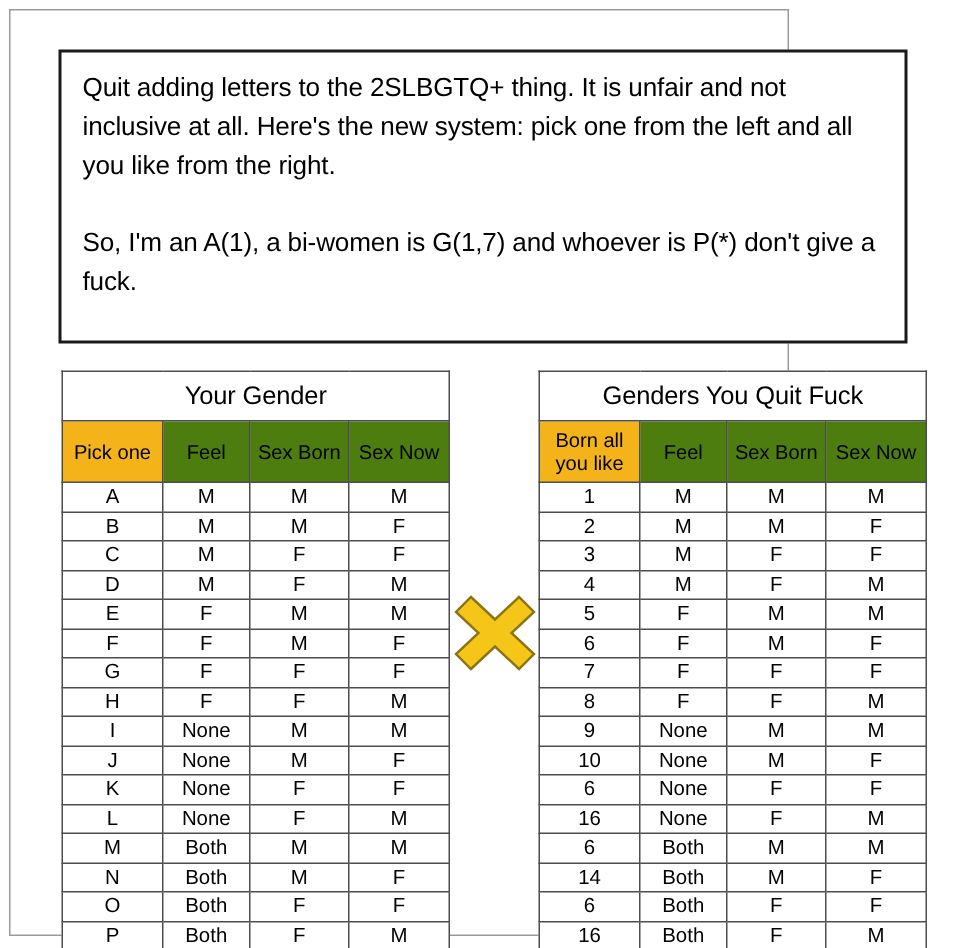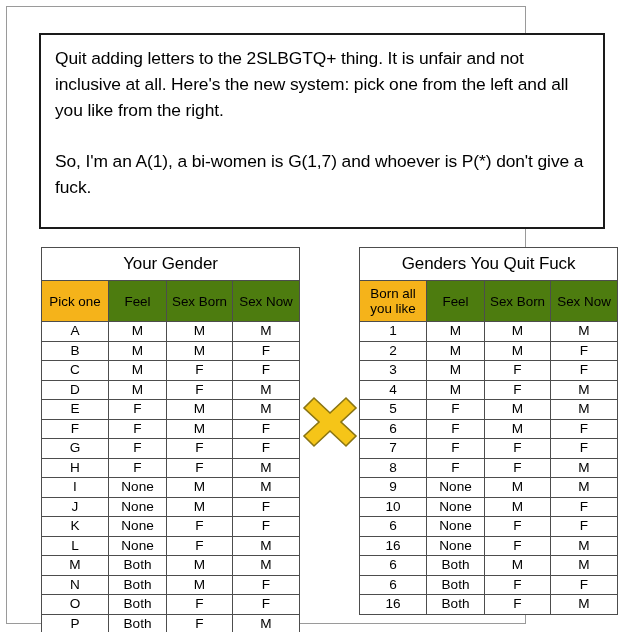--- a/index.html
+++ b/index.html
@@ -333,20 +333,26 @@
             <td class="cell">F</td>
             <td class="cell">M</td>
           </tr>
           <tr>
             <td class="cell">6</td>
             <td class="cell">Both</td>
             <td class="cell">M</td>
             <td class="cell">M</td>
           </tr>
           <tr>
+            <td class="cell">14</td>
+            <td class="cell">Both</td>
+            <td class="cell">M</td>
+            <td class="cell">F</td>
+          </tr>
+          <tr>
             <td class="cell">6</td>
             <td class="cell">Both</td>
             <td class="cell">F</td>
             <td class="cell">F</td>
           </tr>
           <tr>
             <td class="cell">16</td>
             <td class="cell">Both</td>
             <td class="cell">F</td>
             <td class="cell">M</td>

